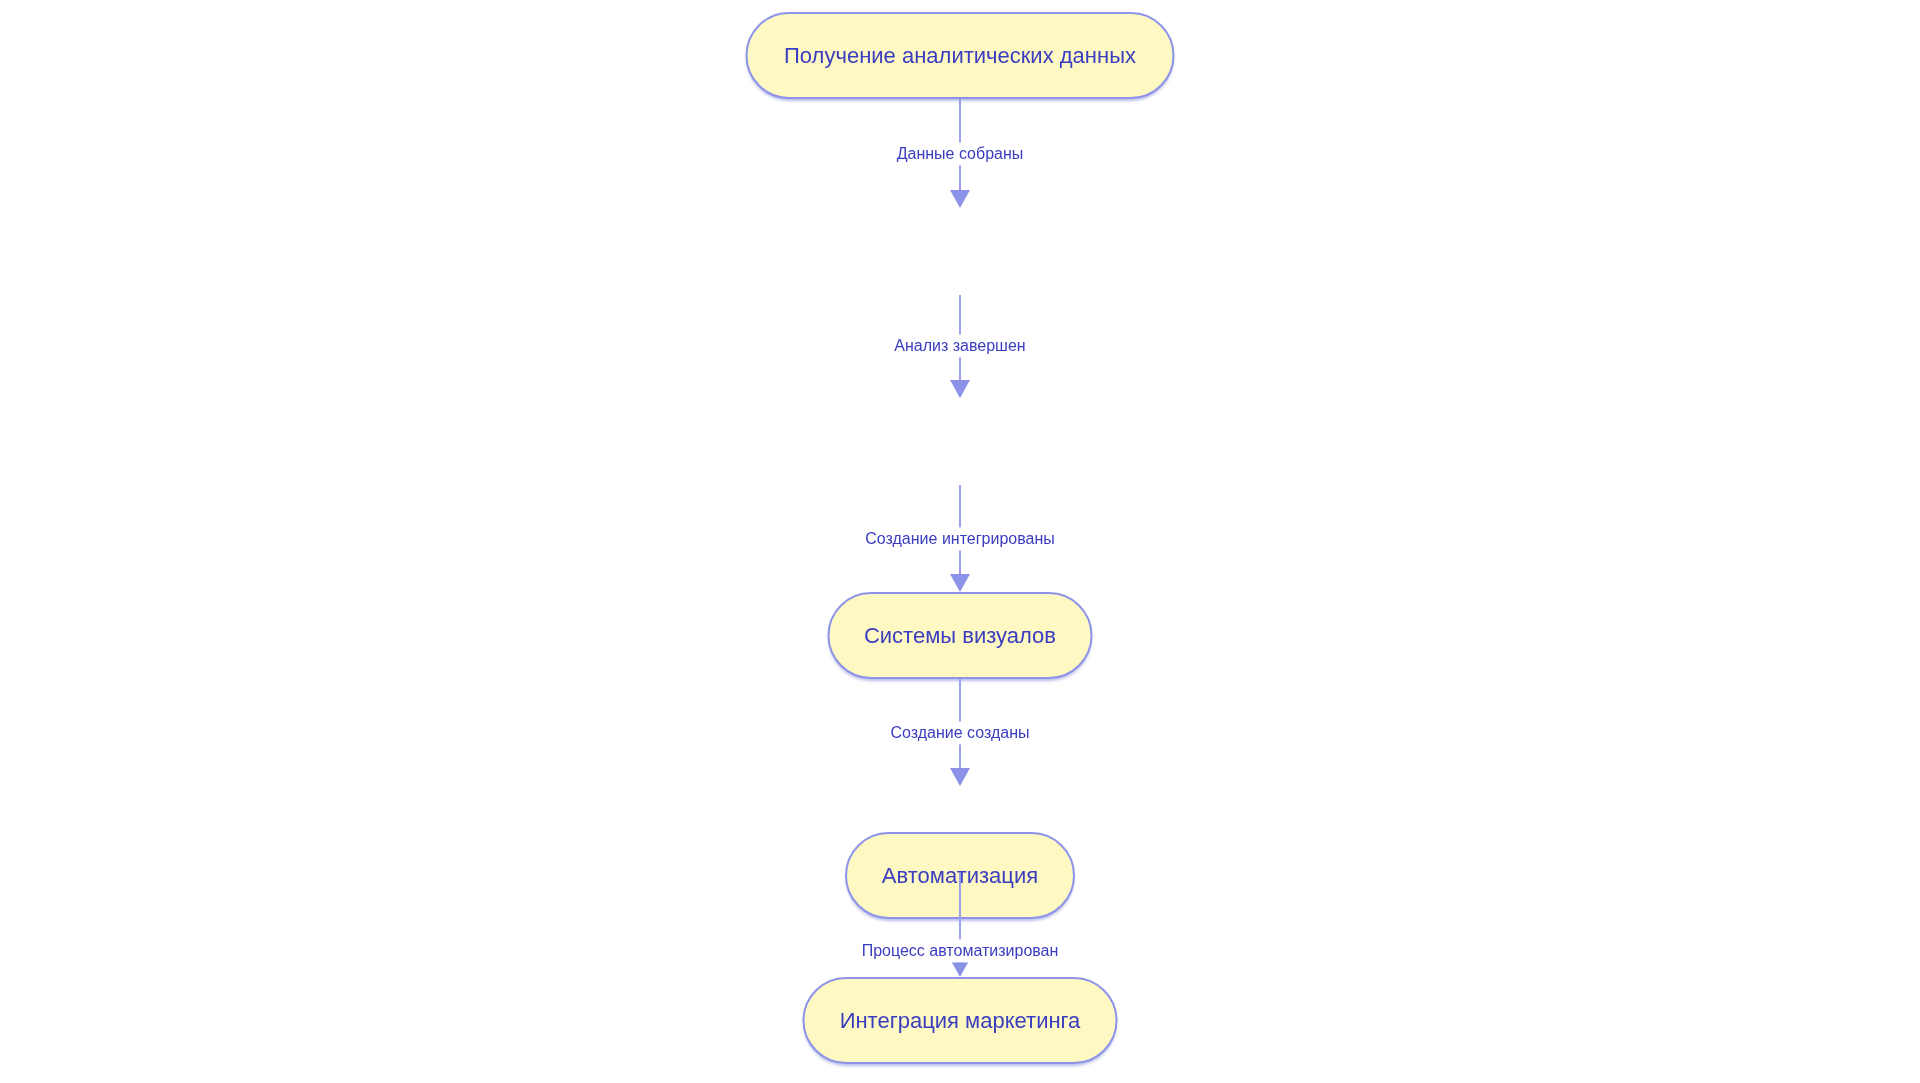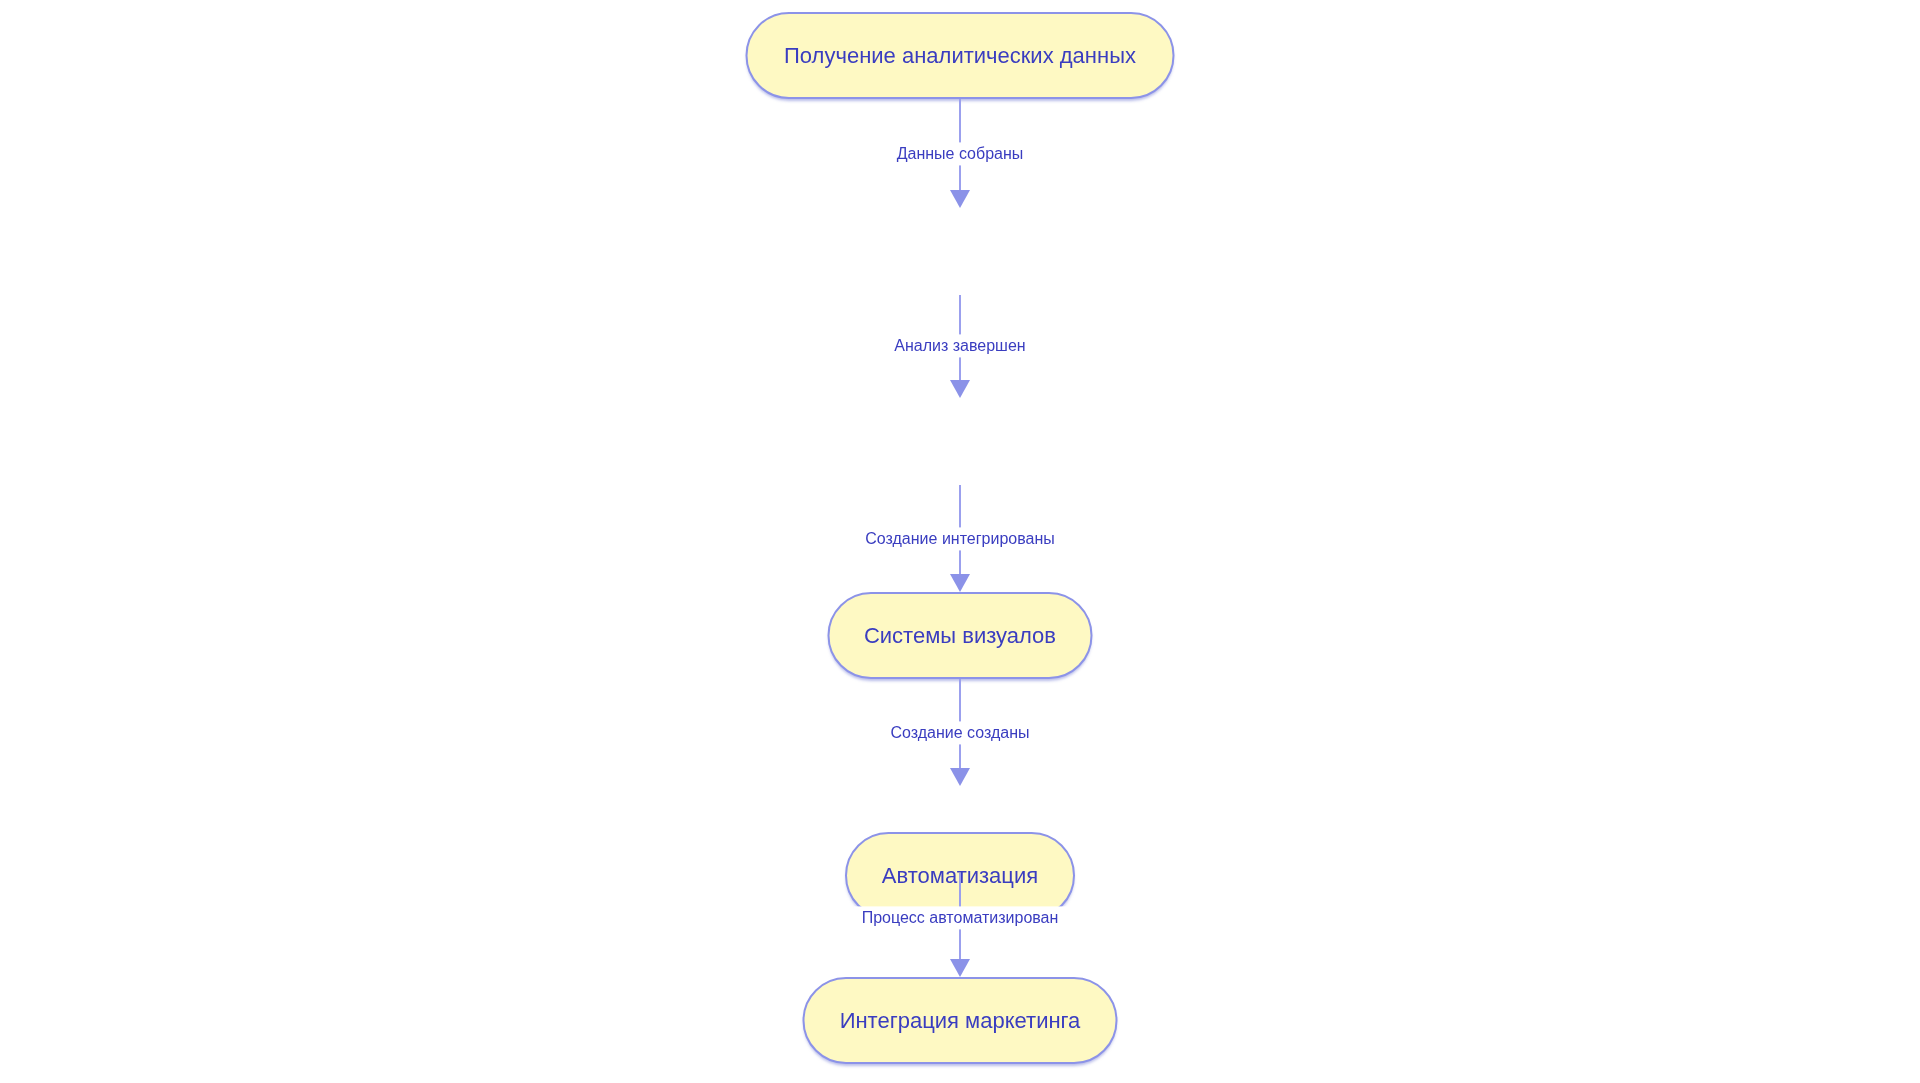--- a/index.html
+++ b/index.html
@@ -86,15 +86,15 @@
   <div class="edge-line" style="top:485px; height:90px;"></div>
   <div class="arrowhead" style="top:574px;"></div>
   <div class="edge-label" style="top:539px;">Создание интегрированы</div>
 
   <div class="edge-line" style="top:679px; height:90px;"></div>
   <div class="arrowhead" style="top:768px;"></div>
   <div class="edge-label" style="top:733px;">Создание созданы</div>
 
   <div class="edge-line" style="top:873px; height:87px;"></div>
   <div class="arrowhead" style="top:959px;"></div>
-  <div class="edge-label" style="top:918px;">Процесс автоматизирован</div>
+  <div class="edge-label" style="top:951px;">Процесс автоматизирован</div>
 
 </div>
 
 </body></html>

